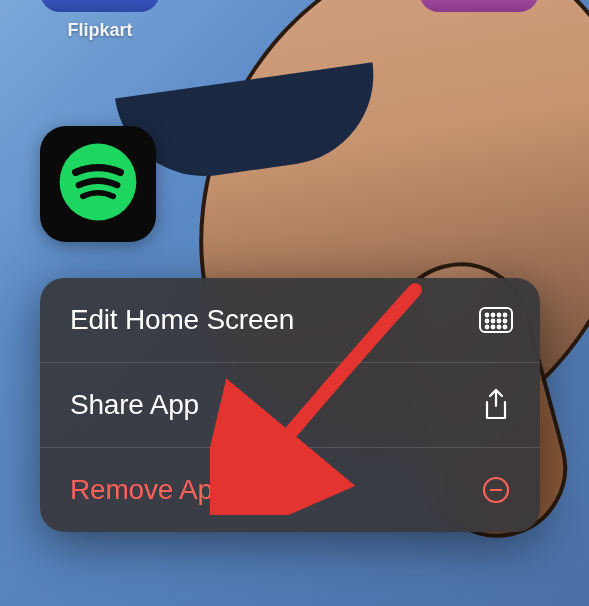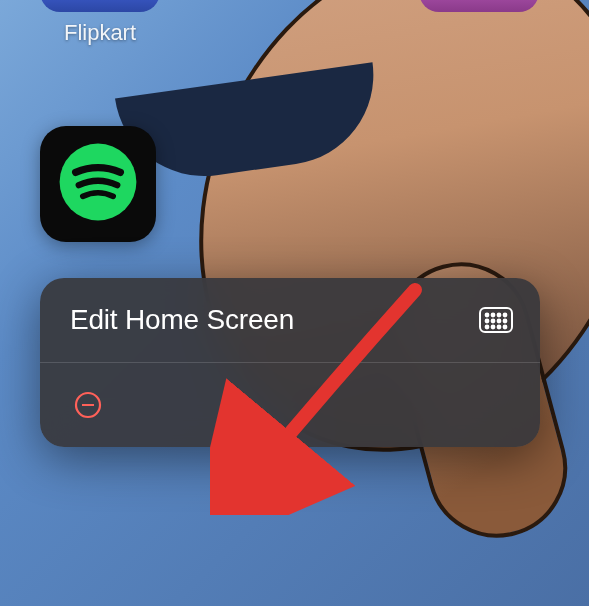--- a/index.html
+++ b/index.html
@@ -46,22 +46,22 @@
     .home-icon-slot { width: 120px; text-align: center; }
     .home-icon-slot .tile {
       width: 120px; height: 20px;
       border-radius: 0 0 28px 28px;
       margin-bottom: 8px;
     }
     .tile-flipkart { background: linear-gradient(180deg, #3b5ac9, #2c47a5); }
     .tile-sketchbook { background: linear-gradient(180deg, #a74ea6, #8a3a8a); }
     .home-icon-label {
       color: rgba(255,255,255,0.92);
-      font-size: 22px;
-      font-weight: 400;
+      font-size: 18px;
+      font-weight: 700;
       text-shadow: 0 1px 3px rgba(0,0,0,0.4);
     }
     .spotify-icon {
       position: absolute;
       left: 40px; top: 126px;
       width: 116px; height: 116px;
       background: #0a0a0a;
       border-radius: 26px;
       display: flex; align-items: center; justify-content: center;
       box-shadow: 0 4px 18px rgba(0,0,0,0.35);
@@ -147,22 +147,33 @@
           <circle cx="20" cy="14" r="1.4" fill="#fff"></circle>
           <circle cx="26" cy="14" r="1.4" fill="#fff"></circle>
         <circle cx="8" cy="20" r="1.4" fill="#fff"></circle>
           <circle cx="14" cy="20" r="1.4" fill="#fff"></circle>
           <circle cx="20" cy="20" r="1.4" fill="#fff"></circle>
           <circle cx="26" cy="20" r="1.4" fill="#fff"></circle>
       </svg>
     </span>
   </div>
 
+  <div class="menu-item">
+    <span class="menu-label">Share App</span>
+    <span class="menu-icon">
+      <svg width="28" height="34" viewBox="0 0 28 34" fill="none" stroke="#fff" stroke-width="2.2" stroke-linecap="round" stroke-linejoin="round">
+        <path d="M14 2 L14 18"></path>
+        <path d="M8 8 L14 2 L20 8"></path>
+        <path d="M5 14 L5 30 L23 30 L23 14"></path>
+      </svg>
+    </span>
+  </div>
 
   <div class="menu-item destructive">
+    <span class="menu-label">Remove App</span>
     <span class="menu-icon">
       <svg width="30" height="30" viewBox="0 0 30 30" fill="none" stroke="#ff6159" stroke-width="2.2">
         <circle cx="15" cy="15" r="12"></circle>
         <line x1="9" y1="15" x2="21" y2="15"></line>
       </svg>
     </span>
   </div>
 
 </div>
 

